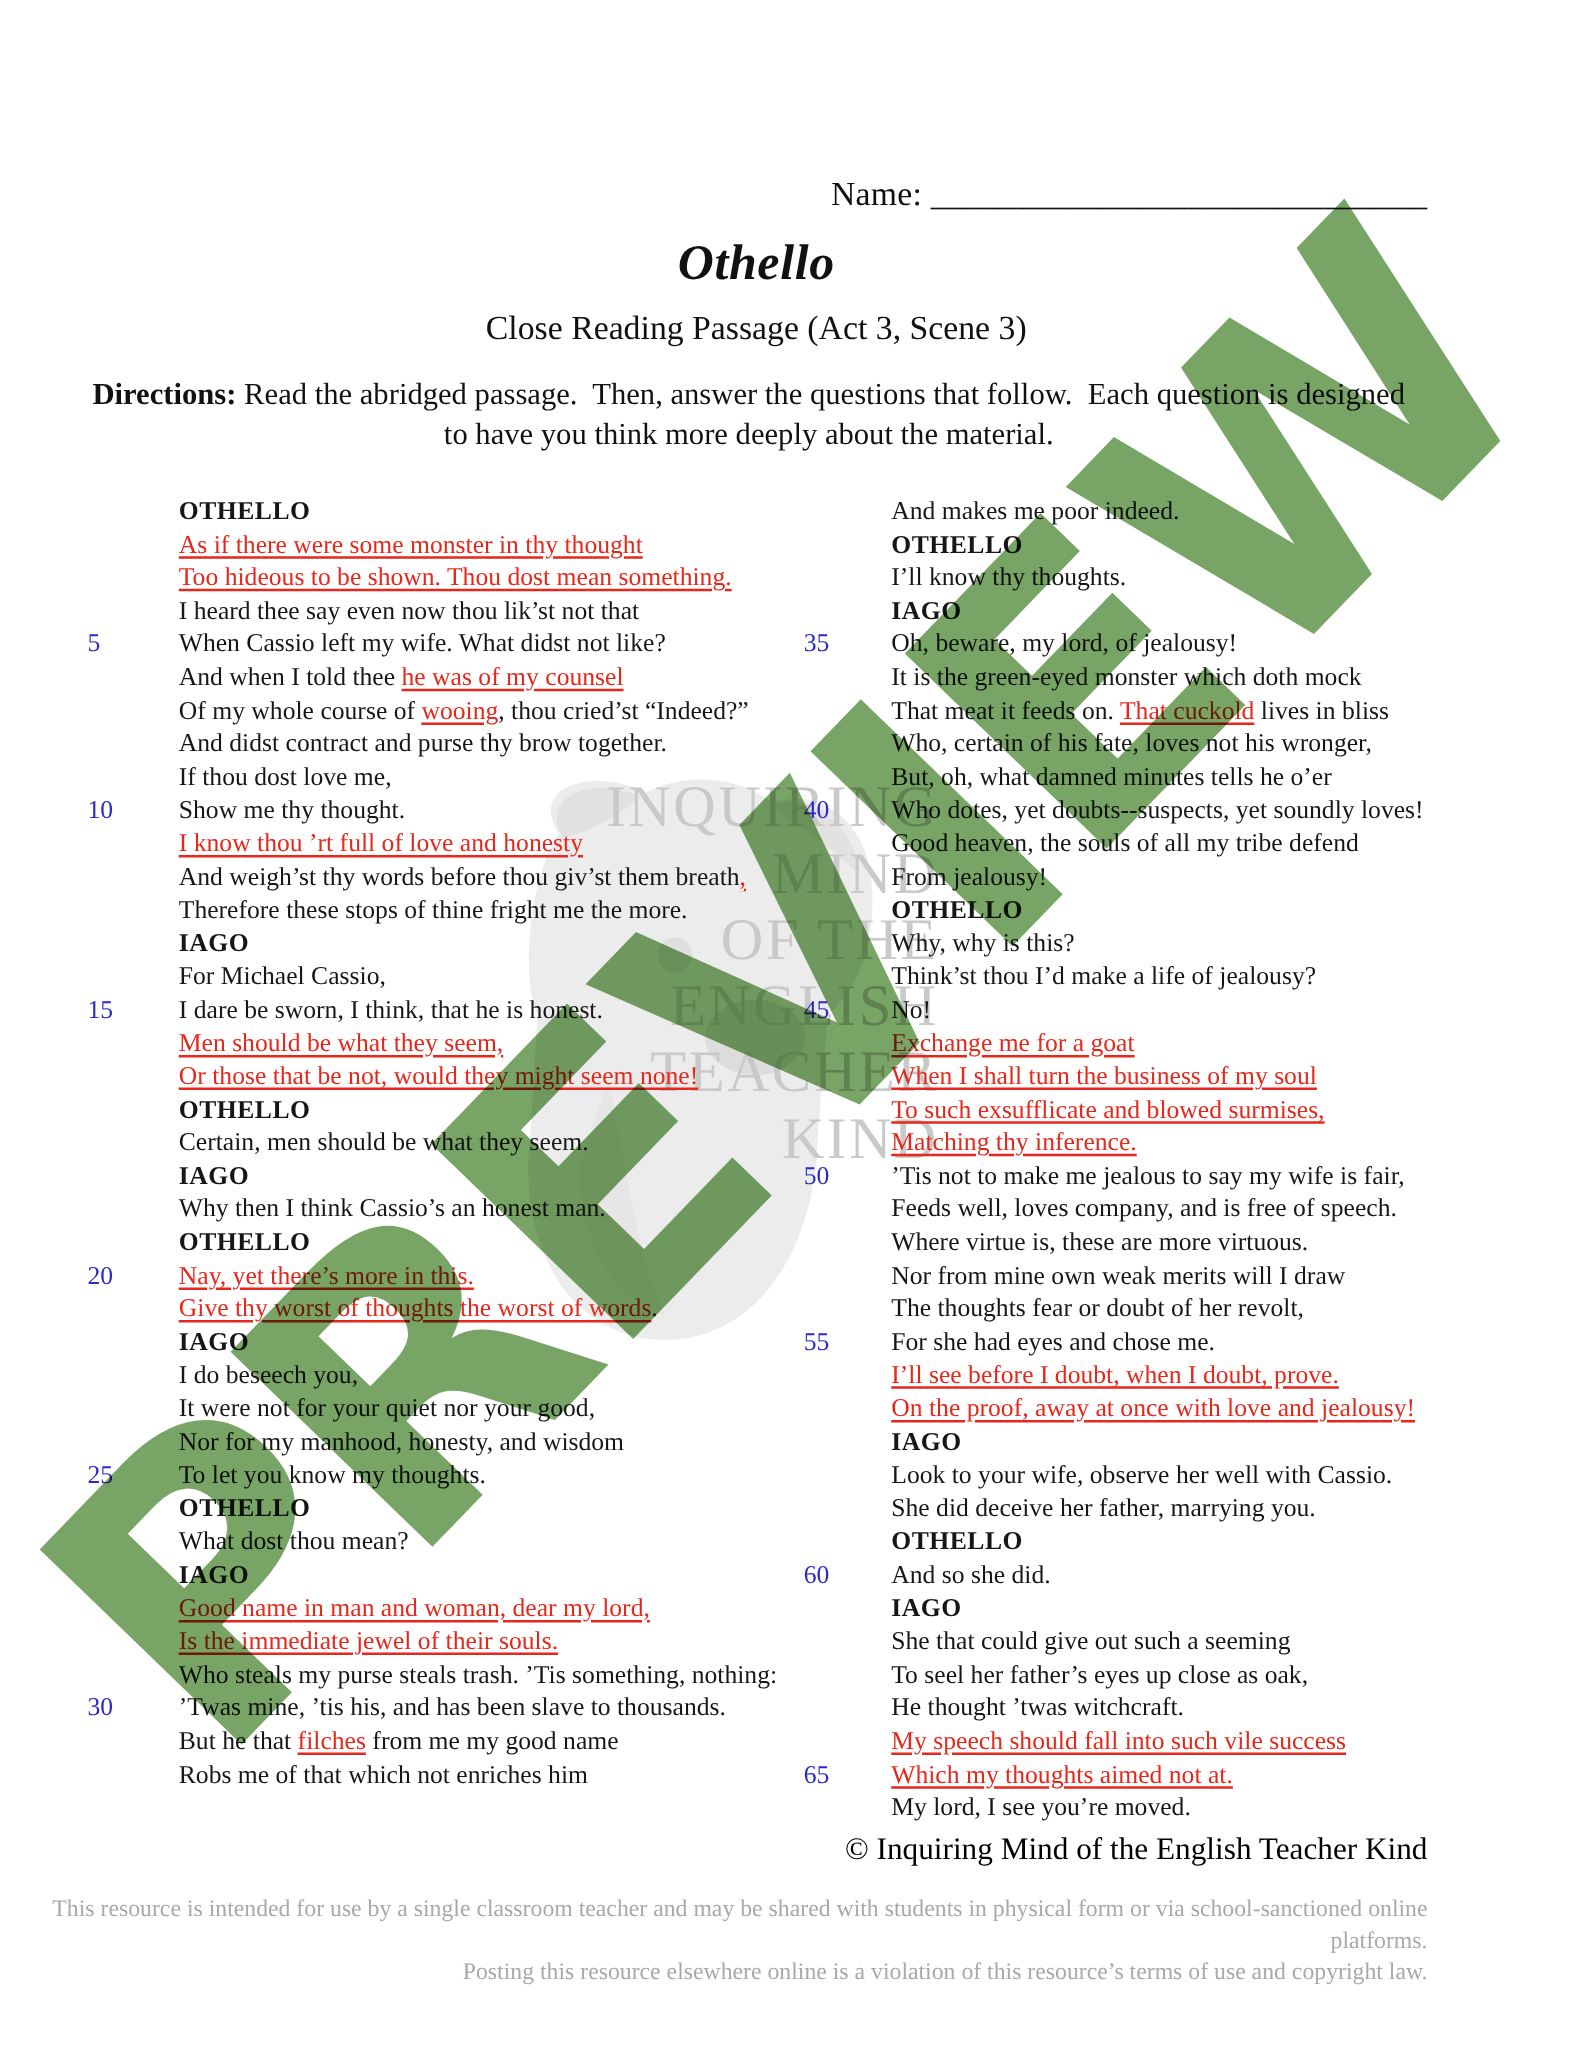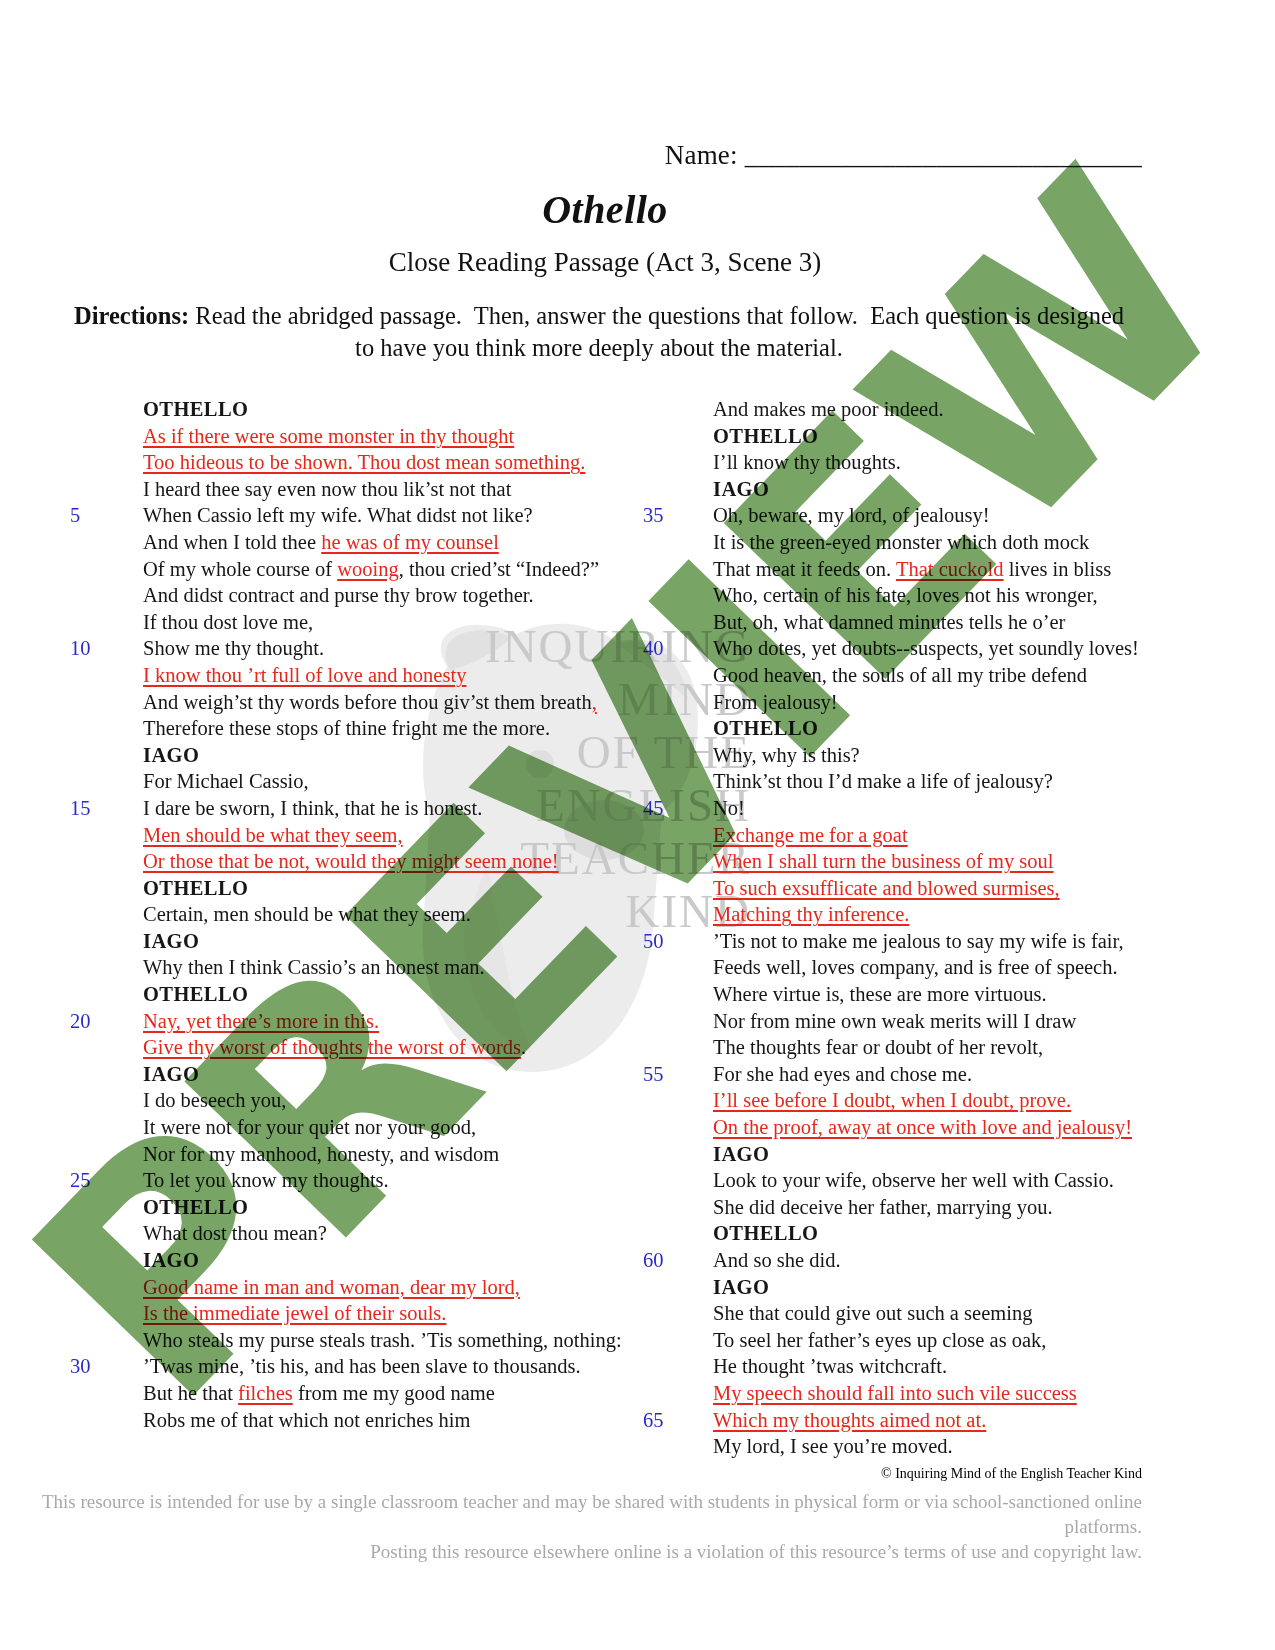--- a/index.html
+++ b/index.html
@@ -54,21 +54,21 @@
   .preview-wm{
     position:absolute;left:630px;top:790px;
     transform:translate(-50%,-50%) rotate(-46deg);
     font-family:"DejaVu Sans", sans-serif;
     font-weight:bold;font-size:308px;letter-spacing:-6px;
     color:#78a465;mix-blend-mode:multiply;
     white-space:nowrap;z-index:5;pointer-events:none;
   }
   
   .footer{position:absolute;right:133px;top:1466px;text-align:right;z-index:2;}
-  .footer-copyright{font-size:14px;color:#000;margin-bottom:7px;}
+  .footer-copyright{font-size:25px;color:#000;margin-bottom:21px;}
   .footer-fine{font-size:19px;line-height:25px;color:#a9a9a9;}
 </style>
 </head>
 <body>
 
 <div class="page">
 
   <svg class="dog-wm" width="330" height="470" viewBox="0 0 330 470">
     <path d="M55,55 C30,15 85,2 125,22 C150,8 195,6 225,30 C265,18 300,45 305,90 C310,140 295,180 270,200 L262,300 C260,385 215,460 140,460 C65,460 22,385 32,300 L38,200 C25,170 30,95 55,55 Z" fill="#dedede"></path>
     <path d="M58,58 C38,22 88,8 120,26 C100,42 78,54 58,58 Z" fill="#c9c9c9"></path>

